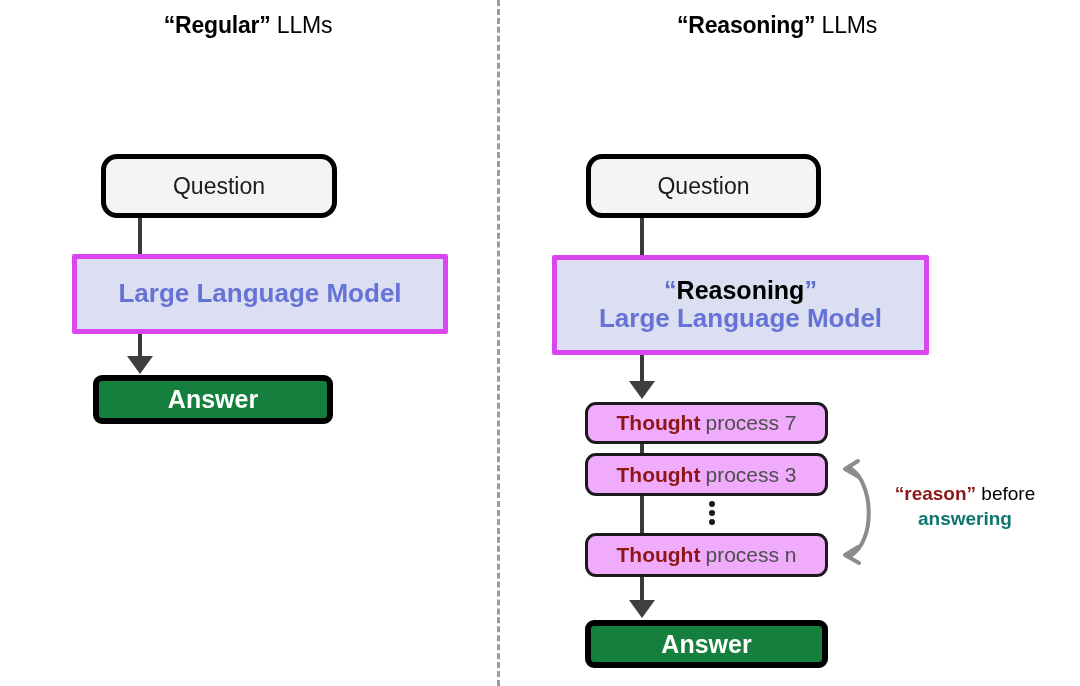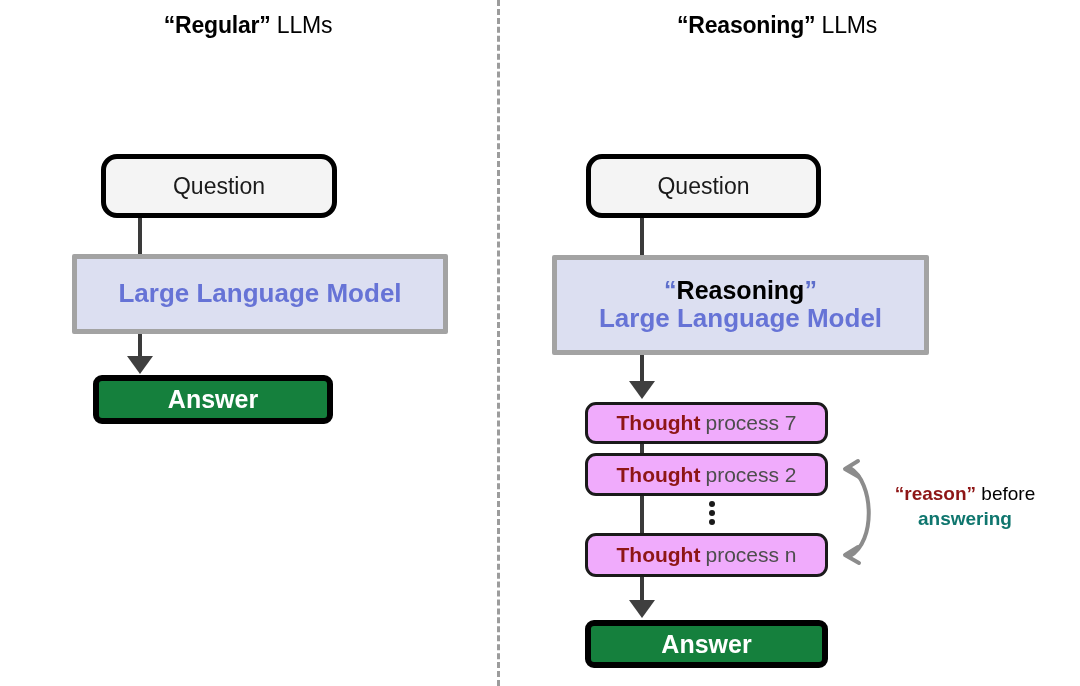--- a/index.html
+++ b/index.html
@@ -58,21 +58,21 @@
     background: #f4f4f4;
     border: 5px solid #000000;
     border-radius: 16px;
     font-size: 23px;
     color: #1a1a1a;
     font-weight: 400;
   }
 
   .llm-box {
     background: #dcdff1;
-    border: 5px solid #a3a3a3;
+    border: 5px solid #d946ef;
     border-radius: 2px;
     flex-direction: column;
     line-height: 1.12;
   }
   .llm-title {
     font-size: 25px;
     font-weight: 700;
     color: #000000;
   }
   .llm-title .qm { color: #5d6ecb; }
@@ -201,21 +201,21 @@
   <div class="vline" style="left:640px; top:440px; width:4px; height:16px;"></div>
   <div class="vline" style="left:640px; top:493px; width:4px; height:44px;"></div>
 
   <div class="node thought-box" style="left:585px; top:402px; width:243px; height:42px;">
     <span class="th">Thought</span>
       <span class="pr">process 7</span>
   </div>
 
   <div class="node thought-box" style="left:585px; top:453px; width:243px; height:43px;">
     <span class="th">Thought</span>
-      <span class="pr">process 2</span>
+      <span class="pr">process 3</span>
   </div>
 
   <div class="vdots" style="left:709px; top:501px; width:6px; height:24px;">
     <i></i>
       <i></i>
       <i></i>
   </div>
 
   <div class="node thought-box" style="left:585px; top:533px; width:243px; height:44px;">
     <span class="th">Thought</span>

